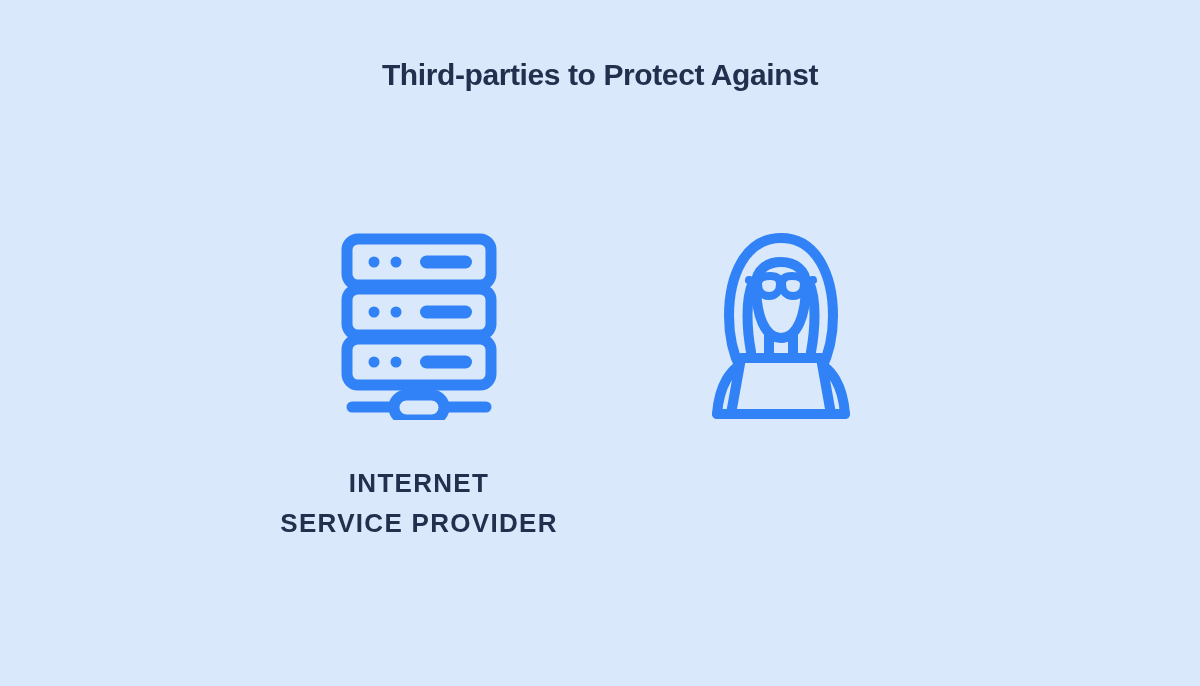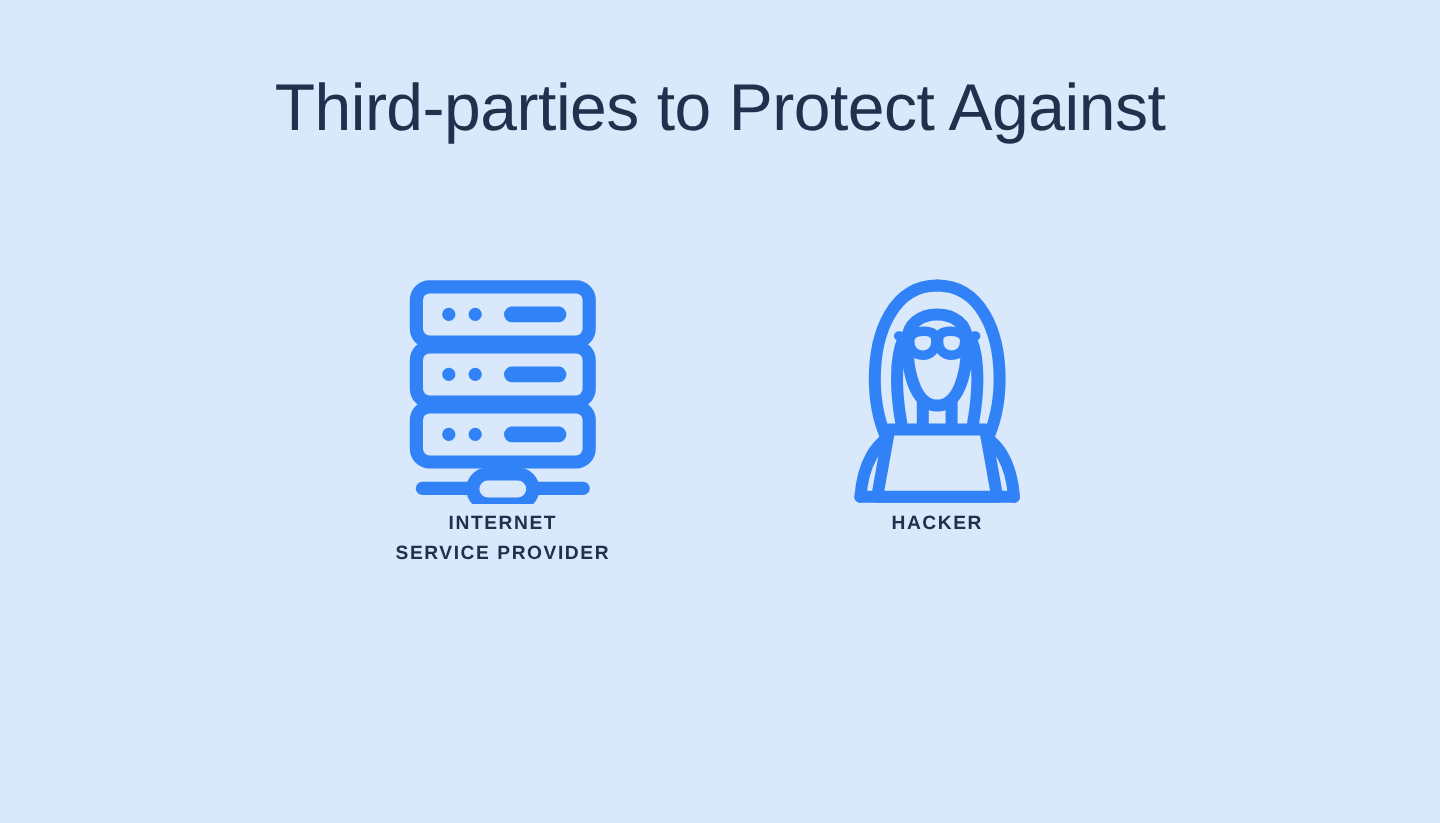--- a/index.html
+++ b/index.html
@@ -22,22 +22,22 @@
     box-sizing: border-box;
   }
 
   .slide-title {
     position: absolute;
     top: 58px;
     left: 0;
     width: 1200px;
     text-align: center;
     font-family: "Liberation Sans", sans-serif;
-    font-size: 55px;
-    font-weight: normal;
+    font-size: 30px;
+    font-weight: bold;
     letter-spacing: -0.4px;
     color: #22304d;
     line-height: 1.15;
     white-space: nowrap;
   }
 
   .cards {
     position: absolute;
     top: 225px;
     left: 0;
@@ -56,23 +56,24 @@
   }
 
   .card-icon {
     height: 200px;
     display: flex;
     align-items: center;
     justify-content: center;
   }
 
   .card-label {
+    margin-top: 38px;
     text-align: center;
     font-family: "Liberation Sans", sans-serif;
-    font-size: 16px;
+    font-size: 26px;
     font-weight: bold;
     letter-spacing: 1.3px;
     color: #22304d;
     line-height: 1.55;
     white-space: pre-line;
   }
 
   svg { display: block; }
 </style>
 </head>
@@ -142,18 +143,17 @@
             <path d="M81 54 C 81 48 85 46 91 46 C 97 46 103 48 103 54
                      C 103 61 99 66 92 66 C 86 66 81 62 81 54 Z"></path>
             <path d="M79 53 L 81 53"></path>
             <path d="M48 50 L 57 52"></path>
             <path d="M112 50 L 103 52"></path>
           </g>
 
           <path d="M40 128 L 120 128 L 130 184 L 30 184 Z" fill="#d9e8fb" stroke="#3182f6" stroke-width="10" stroke-linejoin="round"></path>
         </svg>
       </div>
-      <div class="card-label">HACKER</div>
     </div>
 
 
   </div>
 </div>
 
 </body></html>

